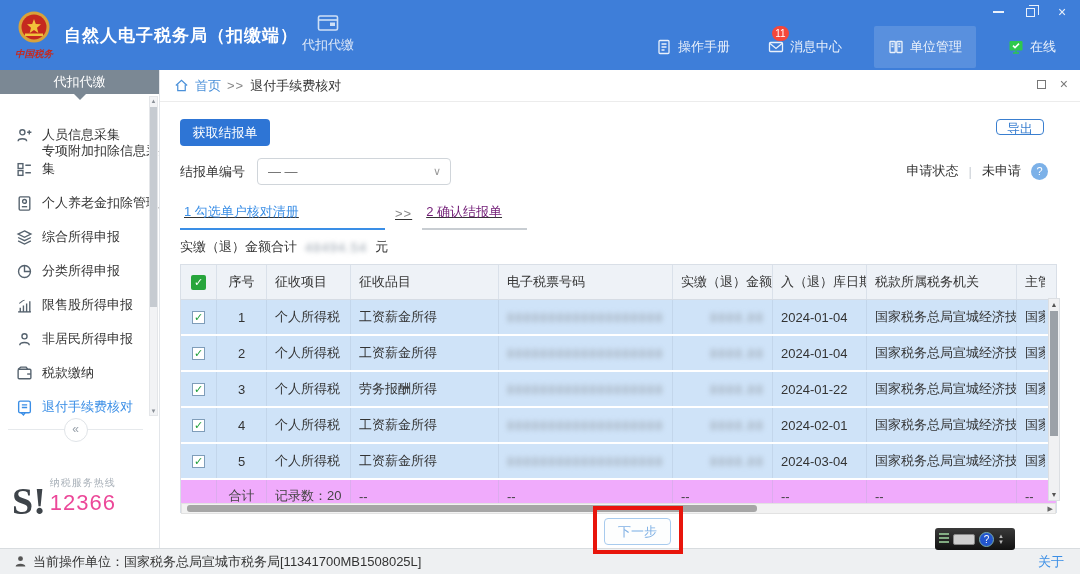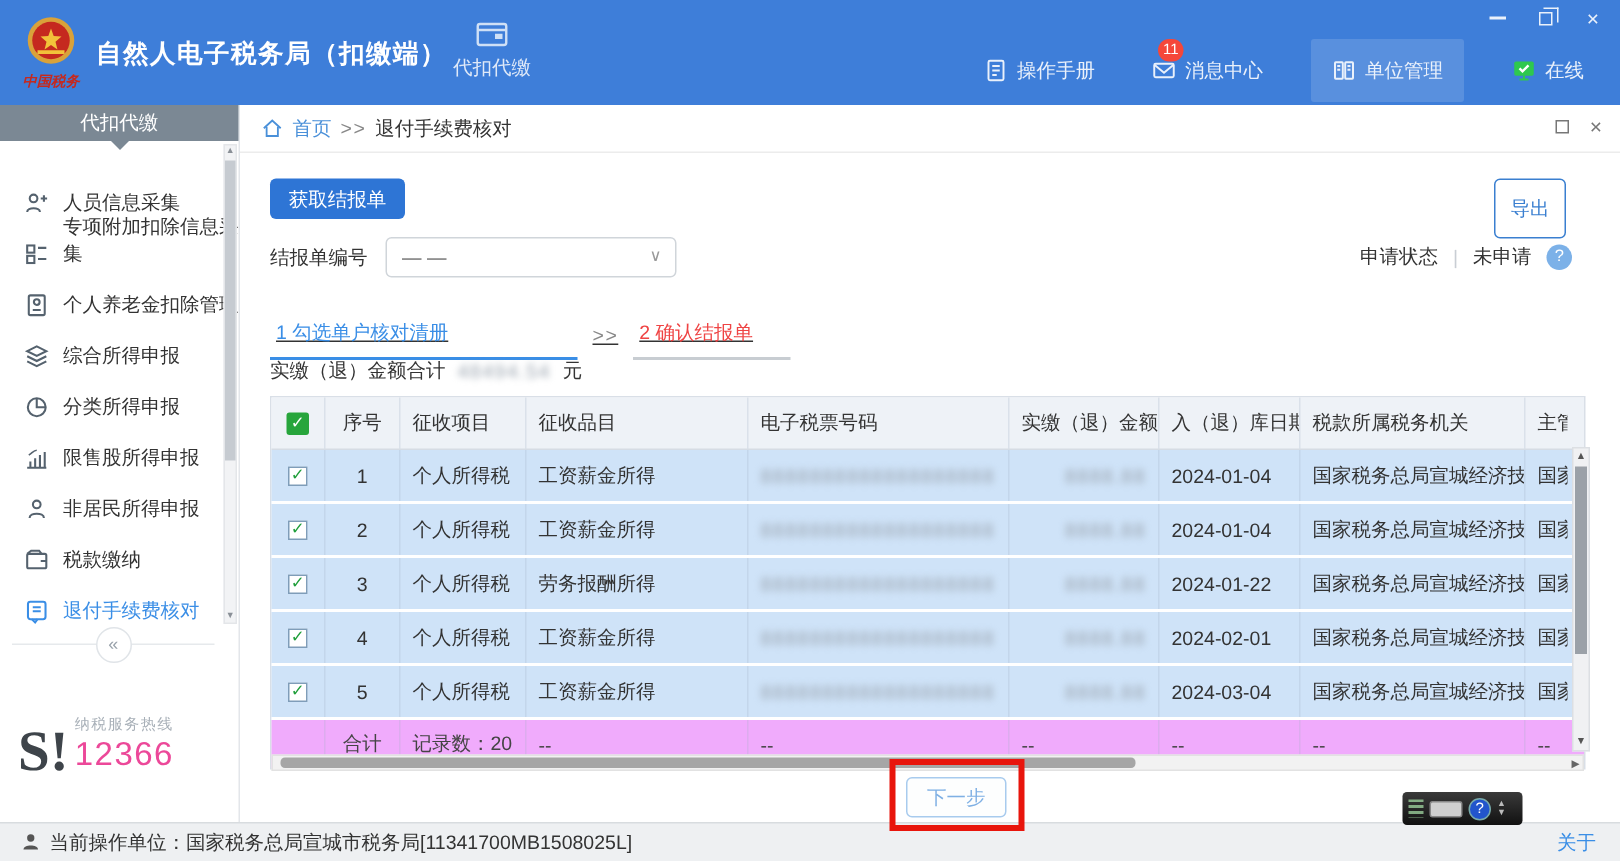--- a/index.html
+++ b/index.html
@@ -49,31 +49,31 @@
   .bc-home { width:15px; height:15px; color:#4a90d9; }
   .bc-link { color:#4a90d9; cursor:pointer; }
   .bc-sep { color:#888; letter-spacing:1px; }
   .bc-cur { color:#333; }
   .bc-ctrls { position:absolute; right:12px; top:8px; display:flex; gap:14px; align-items:center; color:#777; }
   .bc-ctrls .sq { width:9px; height:9px; border:1.5px solid #777; }
   .bc-ctrls .x { font-size:14px; line-height:12px; }
   
   .content { position:absolute; left:160px; top:102px; right:0; bottom:26px; background:#fff; }
   .btn-primary { position:absolute; left:20px; top:17px; width:90px; height:27px; background:#2e75d5; color:#fff; border:none; border-radius:4px; font-size:13px; cursor:pointer; font-family:inherit; }
-  .btn-export { position:absolute; right:36px; top:17px; width:48px; height:40px; background:#fff; color:#3a7fd0; border:1px solid #3a7fd0; border-radius:4px; font-size:13px; cursor:pointer; font-family:Liberation Sans, sans-serif; }
+  .btn-export { position:absolute; right:36px; top:17px; width:48px; height:16px; background:#fff; color:#3a7fd0; border:1px solid #3a7fd0; border-radius:4px; font-size:13px; cursor:pointer; font-family:Liberation Sans, sans-serif; }
   .filter-row { position:absolute; left:20px; top:56px; display:flex; align-items:center; gap:12px; }
   .select { position:relative; width:194px; height:27px; border:1px solid #d0d5da; border-radius:4px; background:#fff; color:#666; line-height:25px; padding-left:10px; cursor:pointer; }
   .select .chev { position:absolute; right:9px; top:0; color:#999; font-size:11px; }
   .status-row { position:absolute; right:32px; top:60px; display:flex; align-items:center; gap:10px; }
   .status-div { color:#c9ced4; }
   .help-dot { width:17px; height:17px; border-radius:50%; background:#7cb1e8; color:#fff; font-size:11px; text-align:center; line-height:17px; cursor:pointer; }
   .steps { position:absolute; left:20px; top:101px; display:flex; align-items:flex-end; gap:10px;text-decoration:underline; }
   .step { padding:0 4px 7px; font-size:13px; }
   .step.s1 { color:#3a8ee6; border-bottom:2px solid #3a8ee6; min-width:205px; }
-  .step.s2 { color:#ef4444; border-bottom:2px solid #c8cdd2; min-width:105px;margin-top:10px; }
+  .step.s2 { color:#701a75; border-bottom:2px solid #c8cdd2; min-width:105px; }
   .step-sep { color:#888; padding-bottom:9px; letter-spacing:1px; }
   .summary { position:absolute; left:20px; top:136px; display:flex; align-items:center; gap:8px; }
   .blur { filter:blur(2.6px); color:#9aa4af; letter-spacing:1px; }
   
   .tablewrap { position:absolute; left:20px; top:162px; width:877px; border:1px solid #d9dfe7; background:#fff; }
   .tr { display:grid; grid-template-columns:36px 50px 84px 148px 174px 100px 94px 150px 28px; }
   .td { padding:0 8px; display:flex; align-items:center; height:34px; border-right:1px solid rgba(160,175,195,.25); overflow:hidden; white-space:nowrap; }
   .td:last-child { border-right:none; }
   .thead { background:#eef2f7; border-bottom:1px solid #d6dce4; }
   .thead .td { color:#333; }

